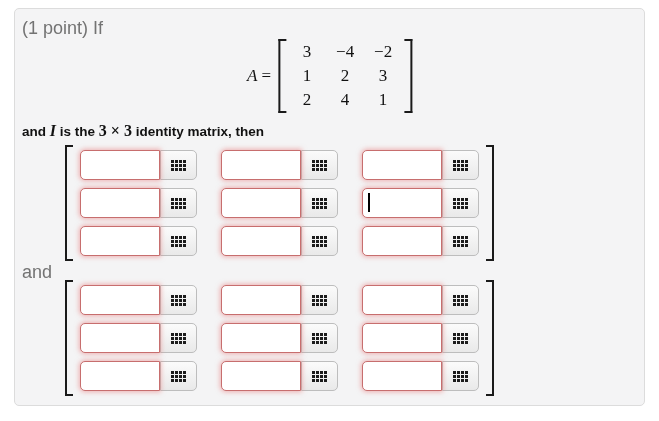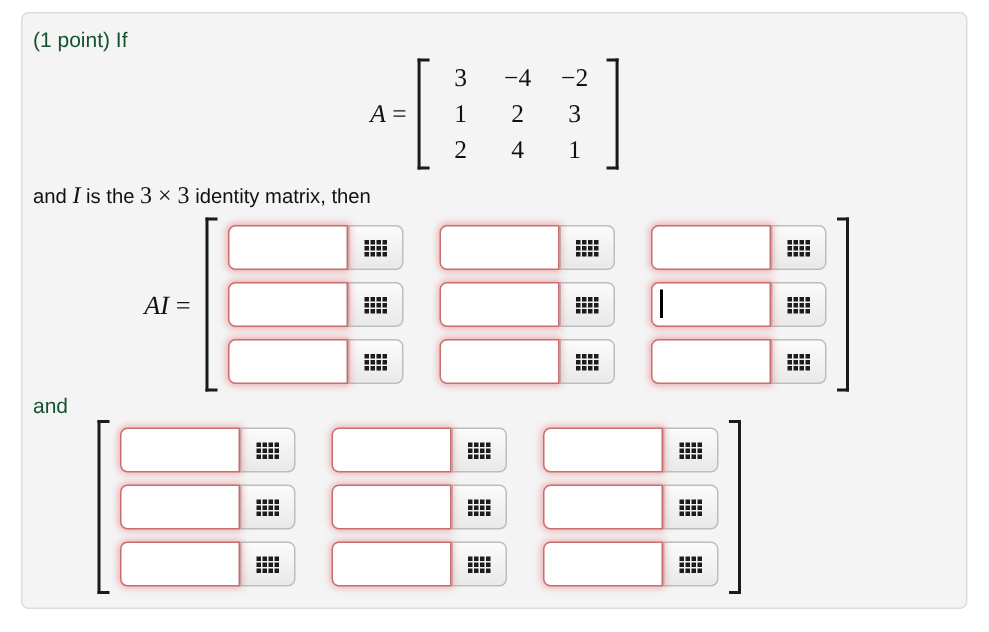--- a/index.html
+++ b/index.html
@@ -1,36 +1,36 @@
 <!DOCTYPE html>
 <html><head>
 <meta charset="utf-8">
 <style>
   html,body{margin:0;padding:0;background:#ffffff;width:659px;height:421px;overflow:hidden;
     font-family:"Liberation Sans", sans-serif;color:#111;}
   .panel{position:absolute;left:14px;top:8px;width:629px;height:396px;background:#f4f4f5;
     border:1px solid #dcdcdc;border-radius:5px;}
   .abs{position:absolute;}
-  .sans{font-size:14px;color:#14532d;}
+  .sans{font-size:18px;color:#737373;}
   .math{font-family:"Liberation Serif", serif;}
   .mi{font-family:"Liberation Serif", serif;font-style:italic;}
 
   
   .amatrix{display:flex;align-items:center;left:50%;transform:translateX(-50%);top:30px;}
   .amatrix .lhs{font-size:17px;margin-right:7px;white-space:nowrap;}
   .brk{box-sizing:border-box;}
   .brk-l{border:2px solid #1a1a1a;border-right:none;width:8px;}
   .brk-r{border:2px solid #1a1a1a;border-left:none;width:8px;}
   .a-brk{height:74px;}
   .agrid{display:grid;grid-template-columns:repeat(3,28px);grid-auto-rows:24px;
     column-gap:10px;padding:0 7px;align-items:center;}
   .agrid span{display:block;text-align:center;font-size:17px;font-family:"Liberation Serif", serif;}
 
   
-  .sentence{top:113px;left:7px;font-size:13.5px;}
+  .sentence{top:113px;left:7px;font-size:13.5px;font-weight:bold;}
   .sentence .mi{font-size:16px;}
   .sentence .math{font-size:16px;}
 
   
   .ansblock{display:flex;align-items:center;left:50px;}
   .ansblock .lhs{width:62px;text-align:right;margin-right:10px;font-size:17.5px;white-space:nowrap;}
   .ans-brk{height:116px;}
   .ansgrid{display:grid;grid-template-columns:repeat(3,117px);column-gap:24px;row-gap:8px;
     padding:0 7px;}
   .cell{display:flex;height:30px;}
@@ -70,21 +70,20 @@
       <span>2</span>
       <span>4</span>
       <span>1</span>
     </div>
     <div class="brk brk-r a-brk"></div>
   </div>
 
   <div class="abs sentence"><span>and </span><i class="mi">I</i><span> is the </span><span class="math">3 × 3</span><span> identity matrix, then</span></div>
 
   <div class="abs ansblock ai-block">
-    <span class="lhs math"><i class="mi">AI</i>&nbsp;<span>=</span></span>
     <div class="brk brk-l ans-brk"></div>
     <div class="ansgrid">
 
       <div class="cell">
         <input class="ans" value="" style="">
         <button class="padbtn">
           <span class="grid-icon"></span>
         </button>
       </div>
       <div class="cell">

